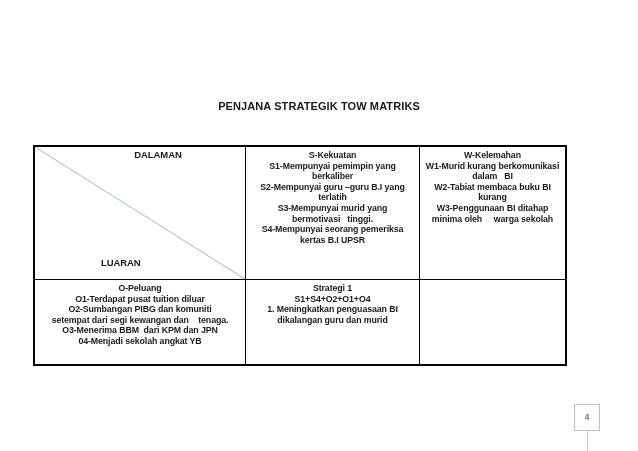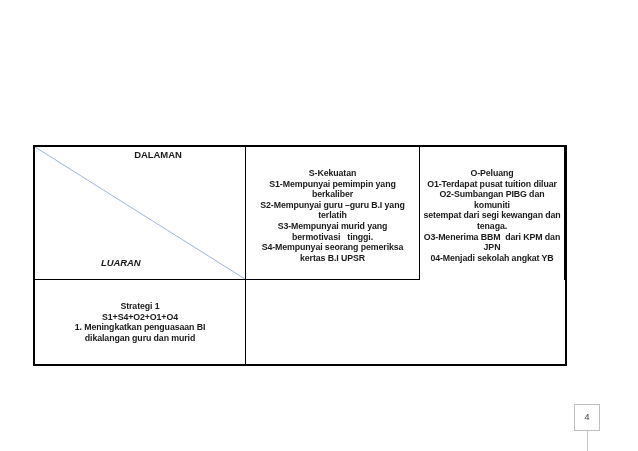--- a/index.html
+++ b/index.html
@@ -38,21 +38,21 @@
     display: grid;
     grid-template-columns: 211px 174px auto;
     grid-template-rows: 133px auto;
     background: #ffffff;
   }
   .cell {
     box-sizing: border-box;
     border-right: 1px solid #000000;
     border-bottom: 1px solid #000000;
     overflow: hidden;
-    padding: 21px 3px;
+    padding: 3px 3px;
     text-align: center;
     font-size: 8.8px;
     line-height: 10.6px;
     font-weight: bold;
     letter-spacing: -0.1px;
     white-space: pre-wrap;
     color: #1a1a1a;
   }
   .cell.last-col { border-right: none; }
   .cell.last-row { border-bottom: none; }
@@ -76,21 +76,20 @@
     margin-left: 18px;
     font-size: 9.5px;
     font-weight: bold;
   }
   .corner .lbl-external {
     position: absolute;
     left: 66px;
     bottom: 10px;
     font-size: 9.5px;
     font-weight: bold;
-    font-style: italic;
   }
   .page-num-box {
     position: absolute;
     left: 574px;
     top: 404px;
     width: 26px;
     height: 27px;
     box-sizing: border-box;
     border: 1px solid #c0c0c0;
     background: #ffffff;
@@ -106,20 +105,21 @@
     width: 1px;
     height: 20px;
     background: #c9c9c9;
   }
 </style>
 </head>
 <body>
 
 <div class="page">
 
+  <div class="doc-title">PENJANA STRATEGIK TOW MATRIKS</div>
 
   <div class="matrix">
 
     <div class="cell corner">
       <svg class="diag" viewBox="0 0 100 100" preserveAspectRatio="none">
         <line x1="0" y1="0" x2="100" y2="100" stroke="#9cb6dd" stroke-width="1" vector-effect="non-scaling-stroke"></line>
       </svg>
       <div class="lbl-internal">DALAMAN</div>
       <div class="lbl-external">LUARAN</div>
     </div>
@@ -127,20 +127,27 @@
     <div class="cell">S-Kekuatan
 S1-Mempunyai pemimpin yang
 berkaliber
 S2-Mempunyai guru –guru B.I yang
 terlatih
 S3-Mempunyai murid yang
 bermotivasi   tinggi.
 S4-Mempunyai seorang pemeriksa
 kertas B.I UPSR</div>
 
+    <div class="cell last-col">W-Kelemahan
+W1-Murid kurang berkomunikasi
+dalam   BI
+W2-Tabiat membaca buku BI
+kurang
+W3-Penggunaan BI ditahap
+minima oleh     warga sekolah</div>
 
     <div class="cell last-row">O-Peluang
 O1-Terdapat pusat tuition diluar
 O2-Sumbangan PIBG dan komuniti
 setempat dari segi kewangan dan    tenaga.
 O3-Menerima BBM  dari KPM dan JPN
 04-Menjadi sekolah angkat YB</div>
 
     <div class="cell last-row">Strategi 1
 S1+S4+O2+O1+O4

